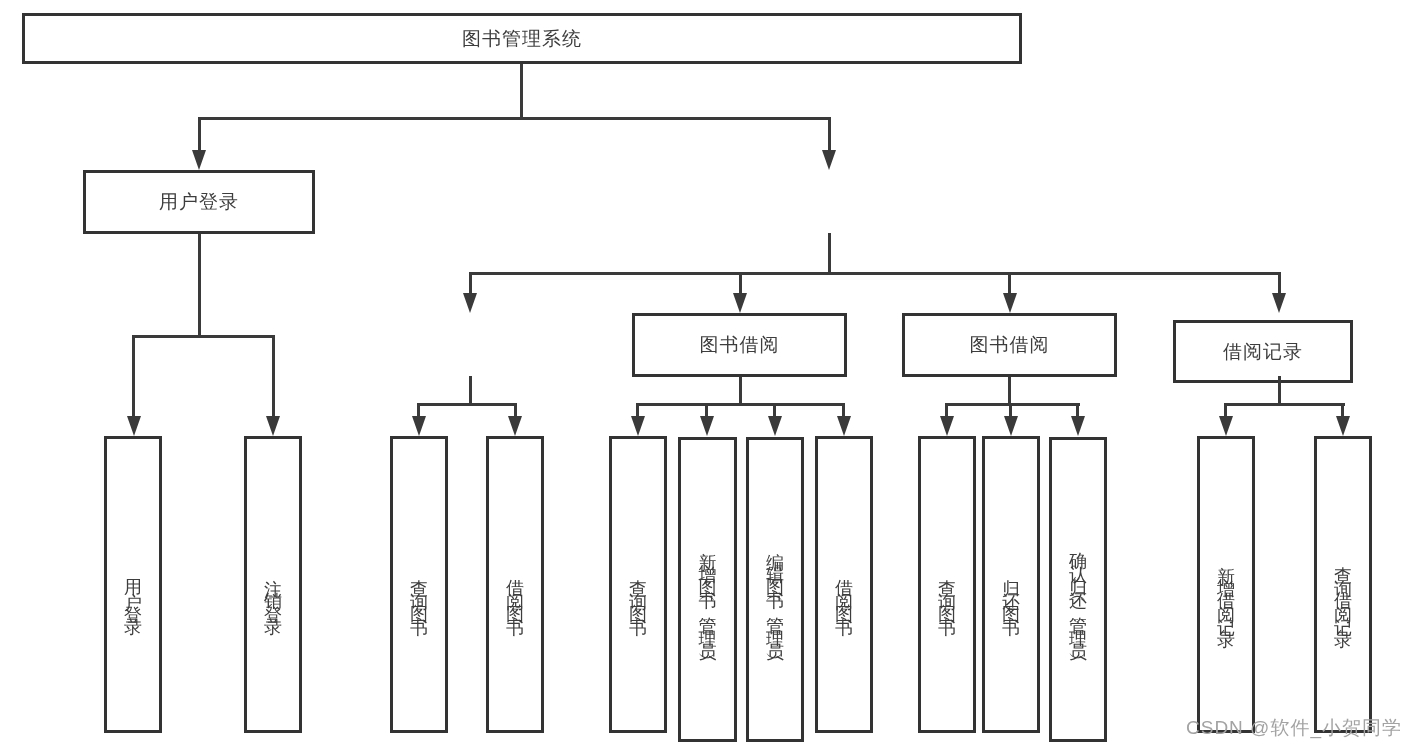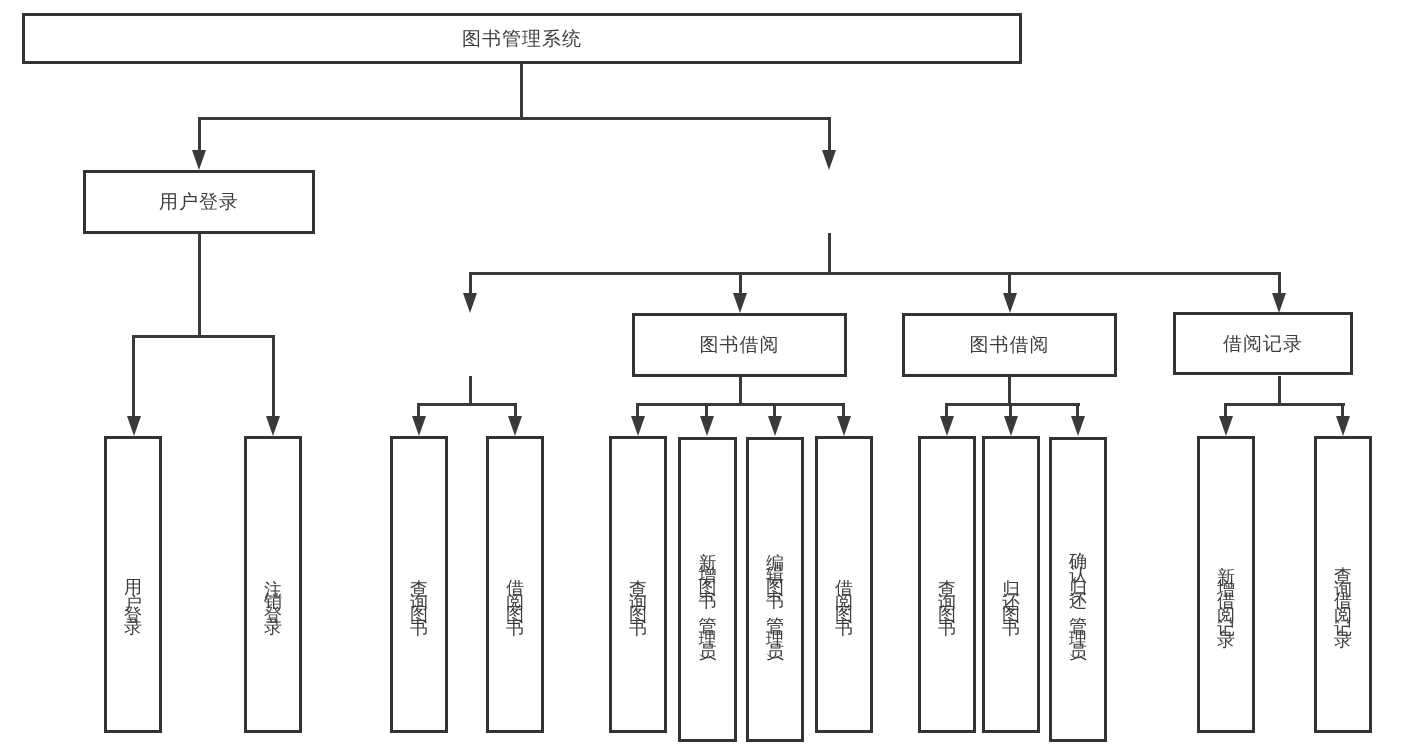--- a/index.html
+++ b/index.html
@@ -106,21 +106,21 @@
   <div class="arr" style="left:1003px; top:293px;"></div>
   <div class="vl" style="left:1278px; top:275px; height:18px;"></div>
   <div class="arr" style="left:1272px; top:293px;"></div>
 
   <div class="hbox" style="left:632px; top:313px; width:215px; height:64px;">
     <span>图书借阅</span>
   </div>
   <div class="hbox" style="left:902px; top:313px; width:215px; height:64px;">
     <span>图书借阅</span>
   </div>
-  <div class="hbox" style="left:1173px; top:312px; width:180px; height:63px;">
+  <div class="hbox" style="left:1173px; top:320px; width:180px; height:63px;">
     <span>借阅记录</span>
   </div>
 
   <div class="vl" style="left:469px; top:376px; height:27px;"></div>
   <div class="hl" style="left:417px; top:403px; width:100px;"></div>
   <div class="vl" style="left:417px; top:406px; height:10px;"></div>
   <div class="arr" style="left:412px; top:416px;"></div>
   <div class="vl" style="left:514px; top:406px; height:10px;"></div>
   <div class="arr" style="left:508px; top:416px;"></div>
 
@@ -188,14 +188,15 @@
     <span class="vtext">确认归还（管理员）</span>
   </div>
 
   <div class="leaf" style="left:1197px;">
     <span class="vtext">新增借阅记录</span>
   </div>
   <div class="leaf" style="left:1314px;">
     <span class="vtext">查询借阅记录</span>
   </div>
 
+  <div class="watermark">CSDN @软件_小贺同学</div>
 
 </div>
 
 </body></html>

